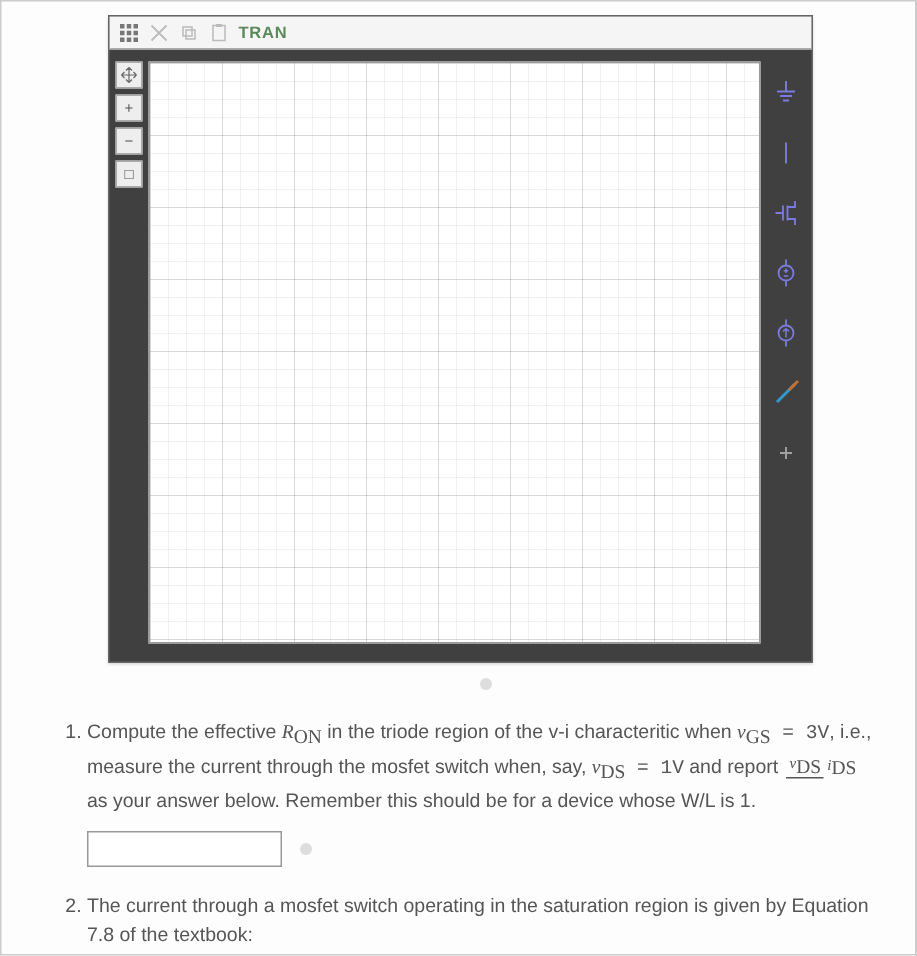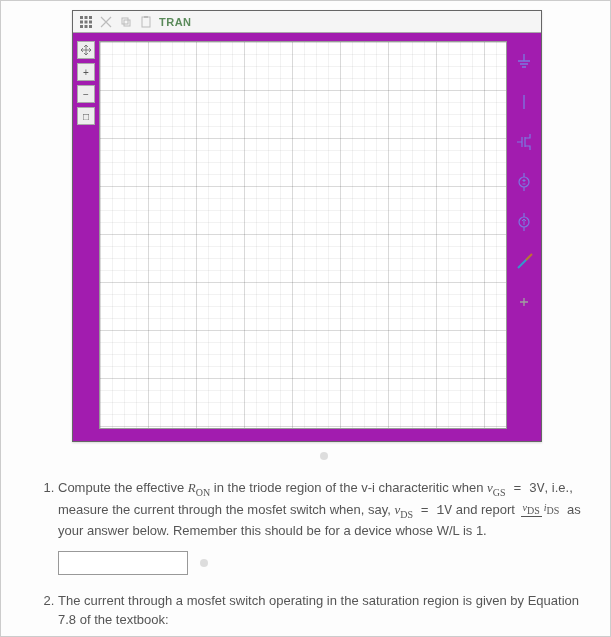--- a/index.html
+++ b/index.html
@@ -5,21 +5,21 @@
   * { box-sizing: border-box; margin: 0; padding: 0; }
   html, body { width: 611px; height: 637px; overflow: hidden; font-family: Arial, Helvetica, sans-serif; background: #fdfdfd; }
   body { border: 1px solid #ccc; }
 
   .editor-frame {
     position: absolute;
     left: 72px;
     top: 10px;
     width: 470px;
     height: 432px;
-    background: #a21caf;
+    background: #404040;
     border: 1px solid #666;
     box-shadow: 0 1px 2px rgba(0,0,0,0.15);
   }
 
   .toolbar {
     position: absolute;
     left: 0; top: 0;
     height: 22px;
     width: 100%;
     background: #f5f5f5;
@@ -111,21 +111,21 @@
     right: 20px;
     font-size: 13px;
     color: #555;
     line-height: 1.5;
   }
   .content .intro { margin-bottom: 14px; }
   .content ol { list-style: decimal; padding-left: 38px; }
   .content li { margin-bottom: 16px; }
   .content .math { font-family: "Times New Roman", serif; font-style: italic; }
   .content .mathup { font-family: Liberation Mono, monospace; }
-  .content .subup { font-size: 10px; vertical-align: sub; font-style: normal; }
+  .content .subup { font-size: 13px; vertical-align: sub; font-style: normal; }
   .content .frac {
     display: inline-flex; flex-direction: row; align-items: center;
     font-family: "Times New Roman", serif; font-size: 10px; line-height: 1.05;
     vertical-align: middle; margin: 0 2px;
   }
   .content .frac .num { border-bottom: 1px solid #555; padding: 0 2px; }
   .content .frac .den { padding: 0 2px; }
 
   .answer-row { display: flex; align-items: center; gap: 12px; margin-top: 10px; }
   .answer-input {

